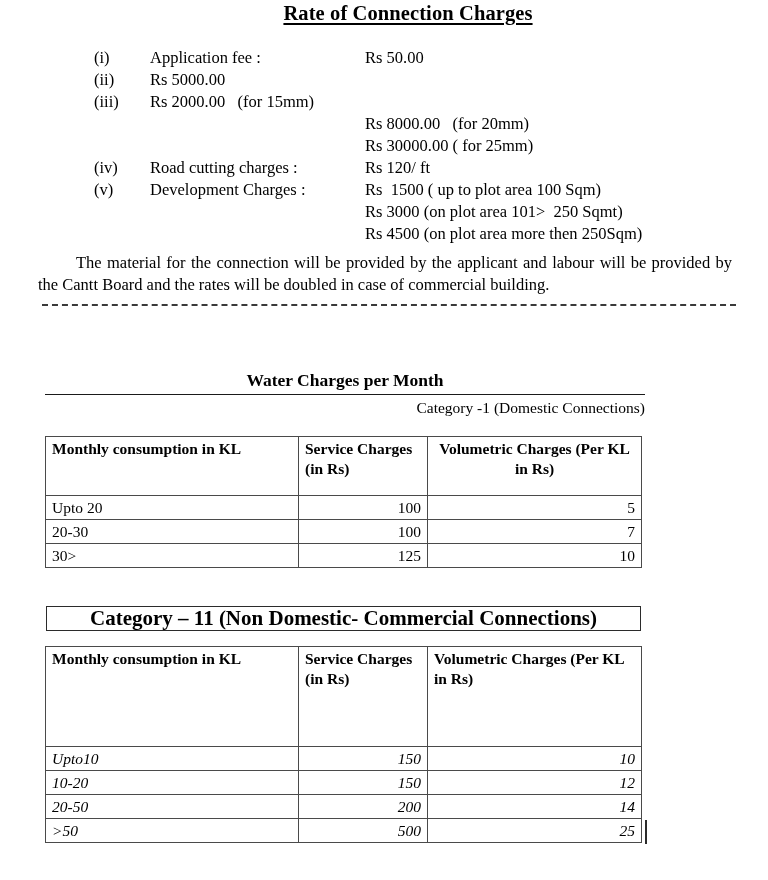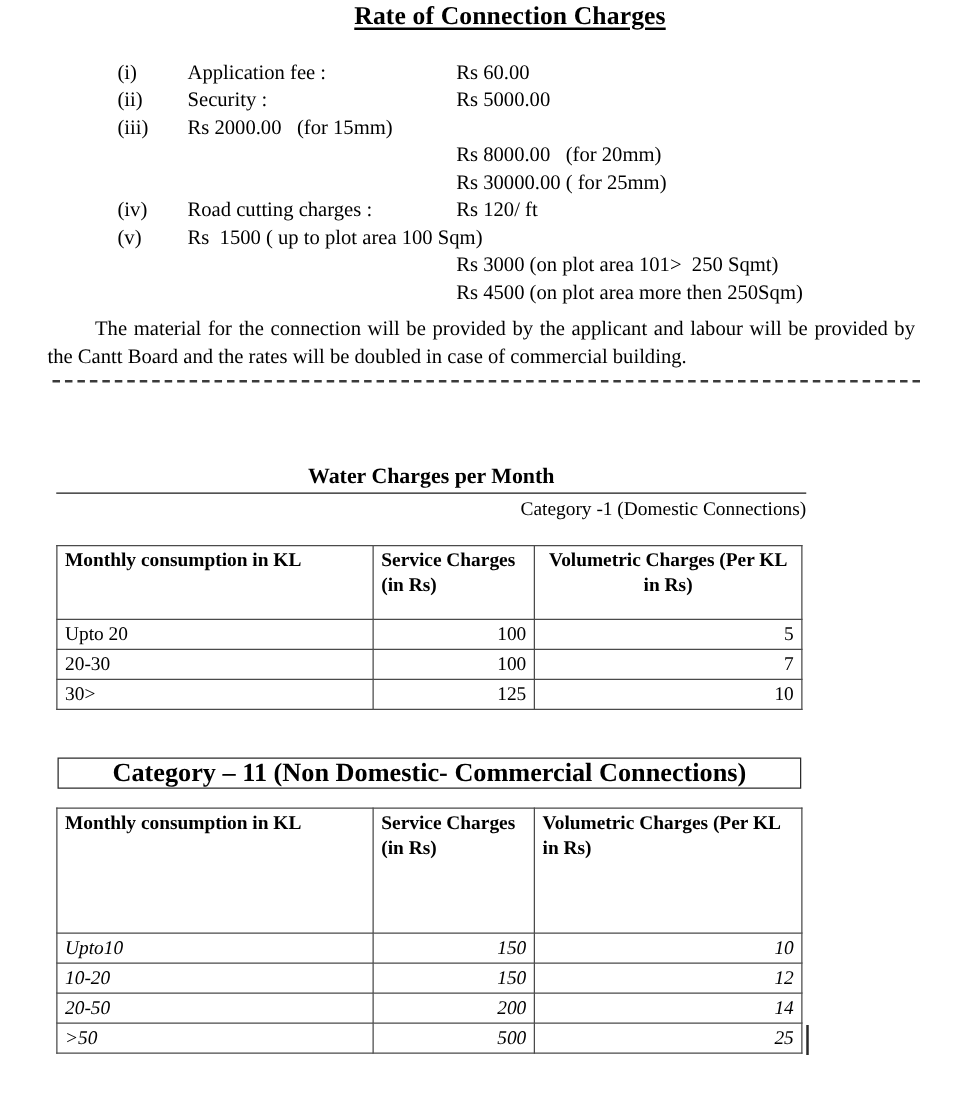--- a/index.html
+++ b/index.html
@@ -187,26 +187,25 @@
 
   <div class="doc-title">
     <span>Rate of Connection Charges</span>
   </div>
 
   <div class="charge-list">
 
     <div class="charge-row">
       <div class="charge-num">(i)</div>
       <div class="charge-label">Application fee :</div>
-      <div class="charge-value">Rs 60.00</div>
+      <div class="charge-value">Rs 50.00</div>
     </div>
 
     <div class="charge-row">
       <div class="charge-num">(ii)</div>
-      <div class="charge-label">Security            :</div>
       <div class="charge-value">Rs 5000.00</div>
     </div>
 
     <div class="charge-row">
       <div class="charge-num">(iii)</div>
       <div class="charge-value">Rs 2000.00   (for 15mm)</div>
     </div>
     <div class="charge-row">
       <div class="charge-num"></div>
       <div class="charge-label"></div>
@@ -219,20 +218,21 @@
     </div>
 
     <div class="charge-row">
       <div class="charge-num">(iv)</div>
       <div class="charge-label">Road cutting charges :</div>
       <div class="charge-value">Rs 120/ ft</div>
     </div>
 
     <div class="charge-row">
       <div class="charge-num">(v)</div>
+      <div class="charge-label">Development Charges :</div>
       <div class="charge-value">Rs  1500 ( up to plot area 100 Sqm)</div>
     </div>
     <div class="charge-row">
       <div class="charge-num"></div>
       <div class="charge-label"></div>
       <div class="charge-value">Rs 3000 (on plot area 101&gt;  250 Sqmt)</div>
     </div>
     <div class="charge-row">
       <div class="charge-num"></div>
       <div class="charge-label"></div>

